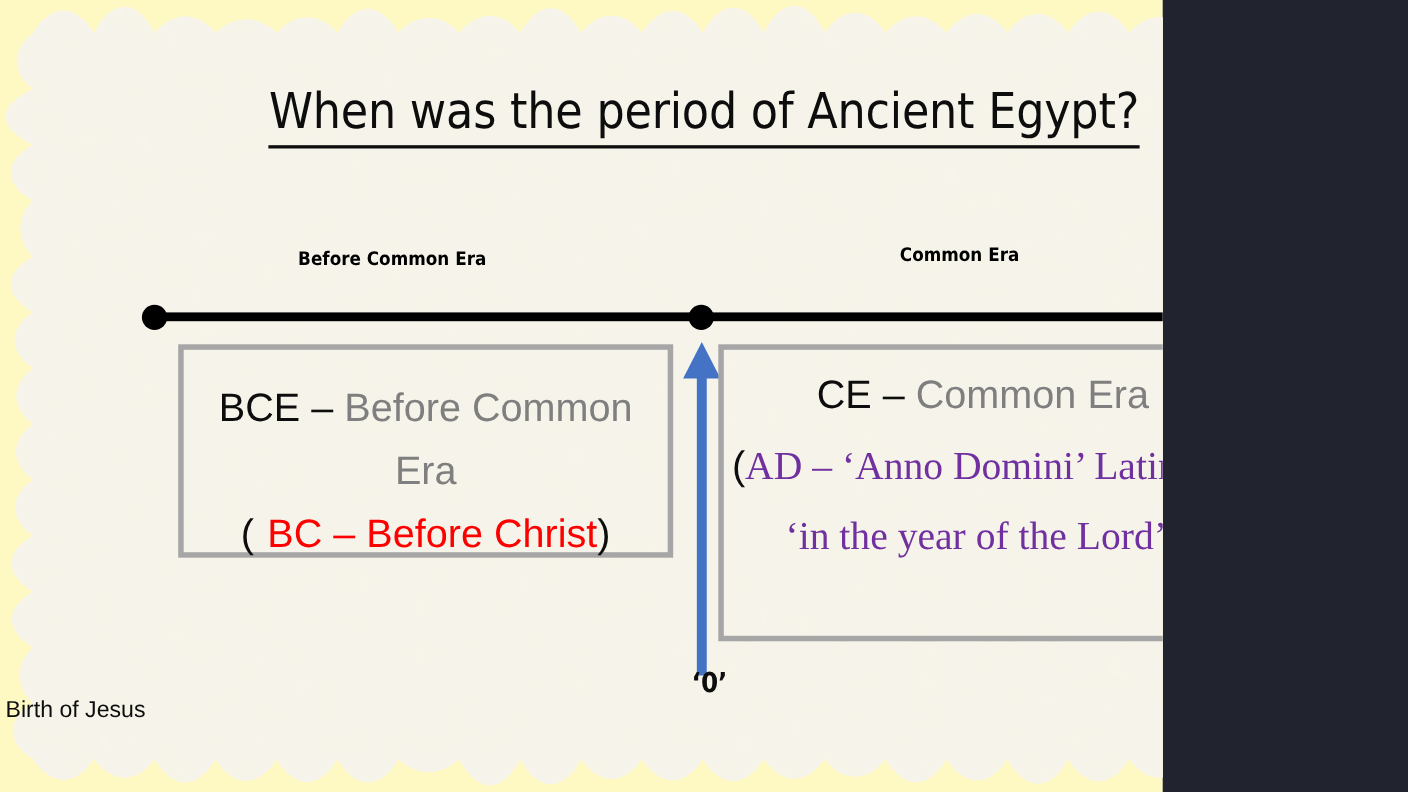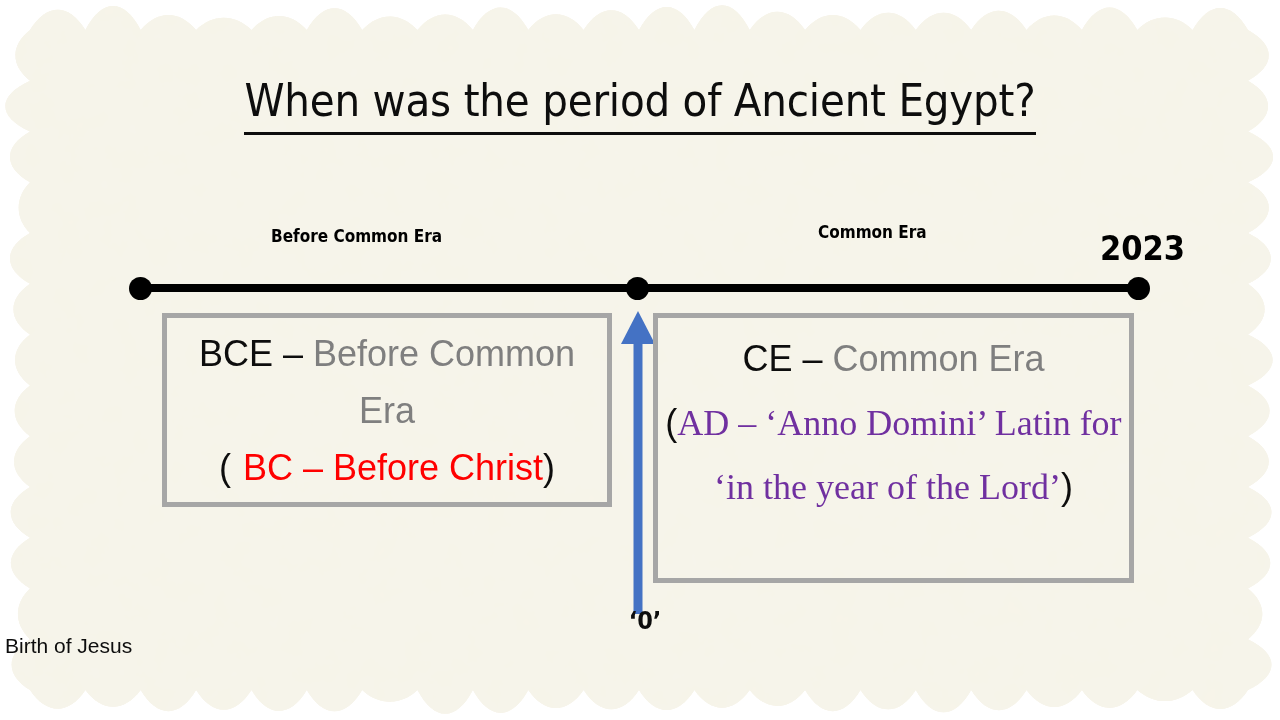--- a/index.html
+++ b/index.html
@@ -9,23 +9,23 @@
   }
   body {
     width: 1280px;
     height: 720px;
     overflow: hidden;
     font-family: "Liberation Sans", sans-serif;
   }
 
   #slide {
     position: relative;
-    width: 1280px;
+    width: 1057px;
     height: 720px;
-    background: #ffffff;
+    background: #fef9c3;
     overflow: hidden;
   }
 
   
   #paper-wrap {
     position: absolute;
     left: 0; top: 0;
     width: 1280px; height: 720px;
   }
   #paper-svg { position: absolute; left: 0; top: 0; }
@@ -95,21 +95,21 @@
     border: 5px solid #a6a6a6;
     box-sizing: border-box;
     text-align: center;
     color: #0d0d0d;
   }
   #box-bce {
     left: 162px; top: 313px;
     width: 450px; height: 194px;
     font-size: 36px;
     line-height: 57px;
-    padding-top: 7px;
+    padding-top: 24px;
   }
   #box-ce {
     left: 653px; top: 313px;
     width: 481px; height: 270px;
     font-size: 36px;
     line-height: 64px;
     padding-top: 9px;
   }
   .grey { color: #7f7f7f; }
   .red  { color: #ff0000; margin-left: 12px; }

